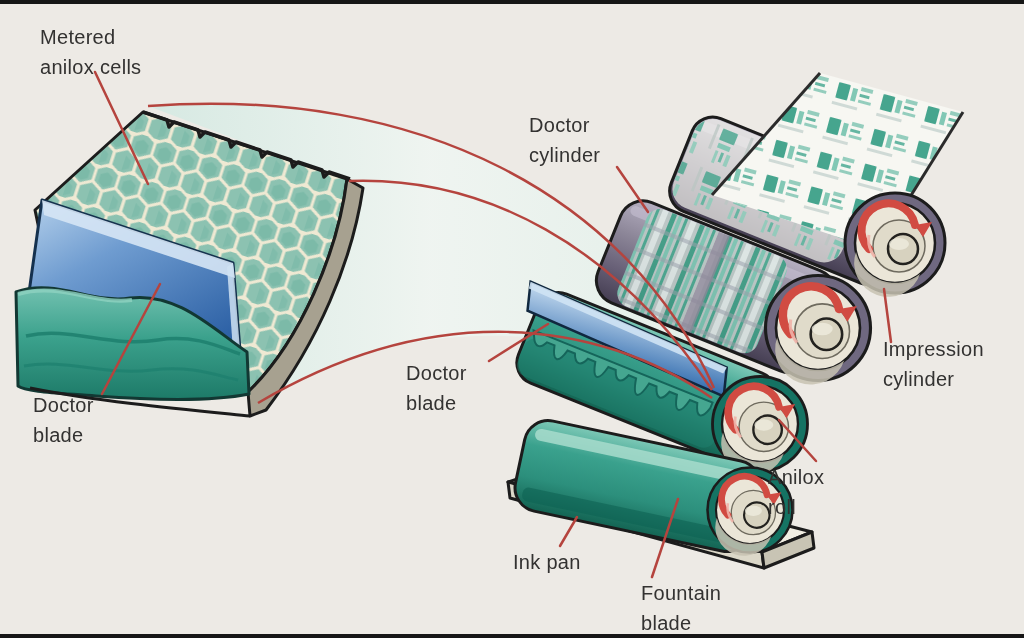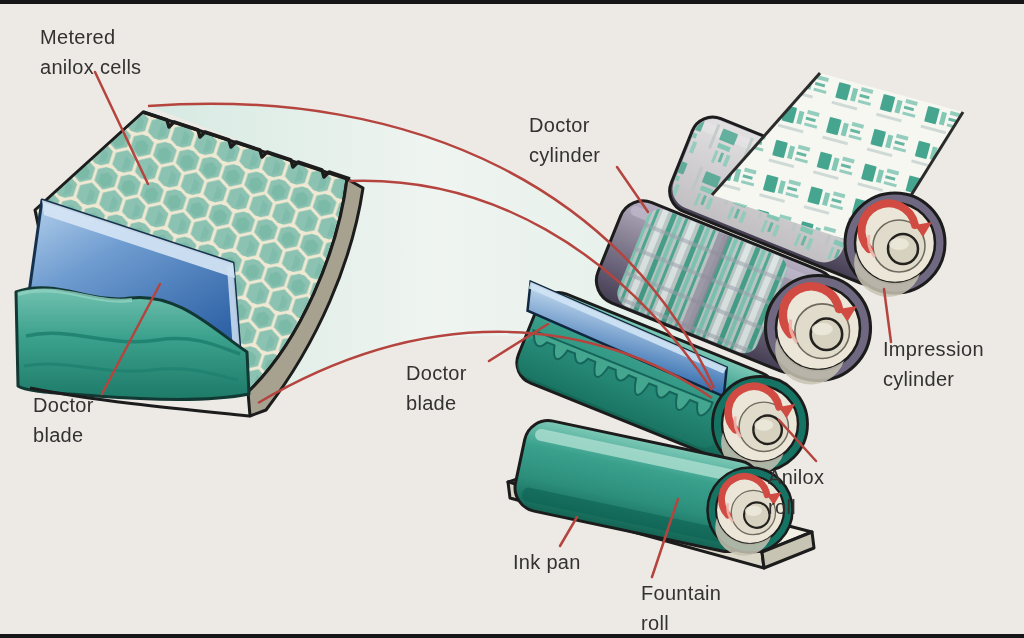--- a/index.html
+++ b/index.html
@@ -198,15 +198,15 @@
 <div class="lbl" style="left:529px;top:110px">Doctor
 cylinder</div>
 <div class="lbl" style="left:406px;top:358px">Doctor
 blade</div>
 <div class="lbl" style="left:883px;top:334px">Impression
 cylinder</div>
 <div class="lbl" style="left:768px;top:462px">Anilox
 roll</div>
 <div class="lbl" style="left:513px;top:547px">Ink pan</div>
 <div class="lbl" style="left:641px;top:578px">Fountain
-roll</div>
+blade</div>
 
 </div>
 
 </body></html>

